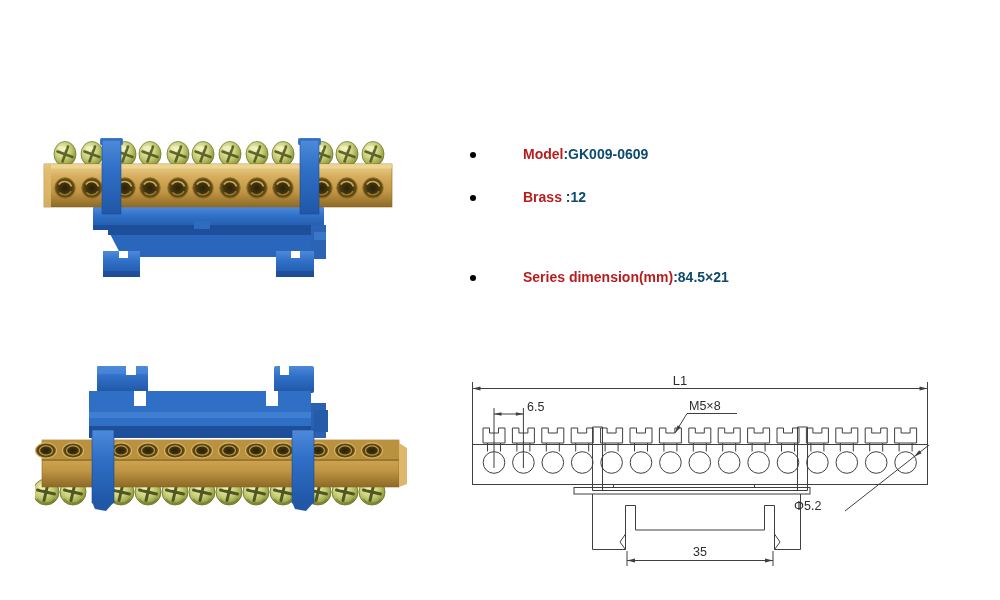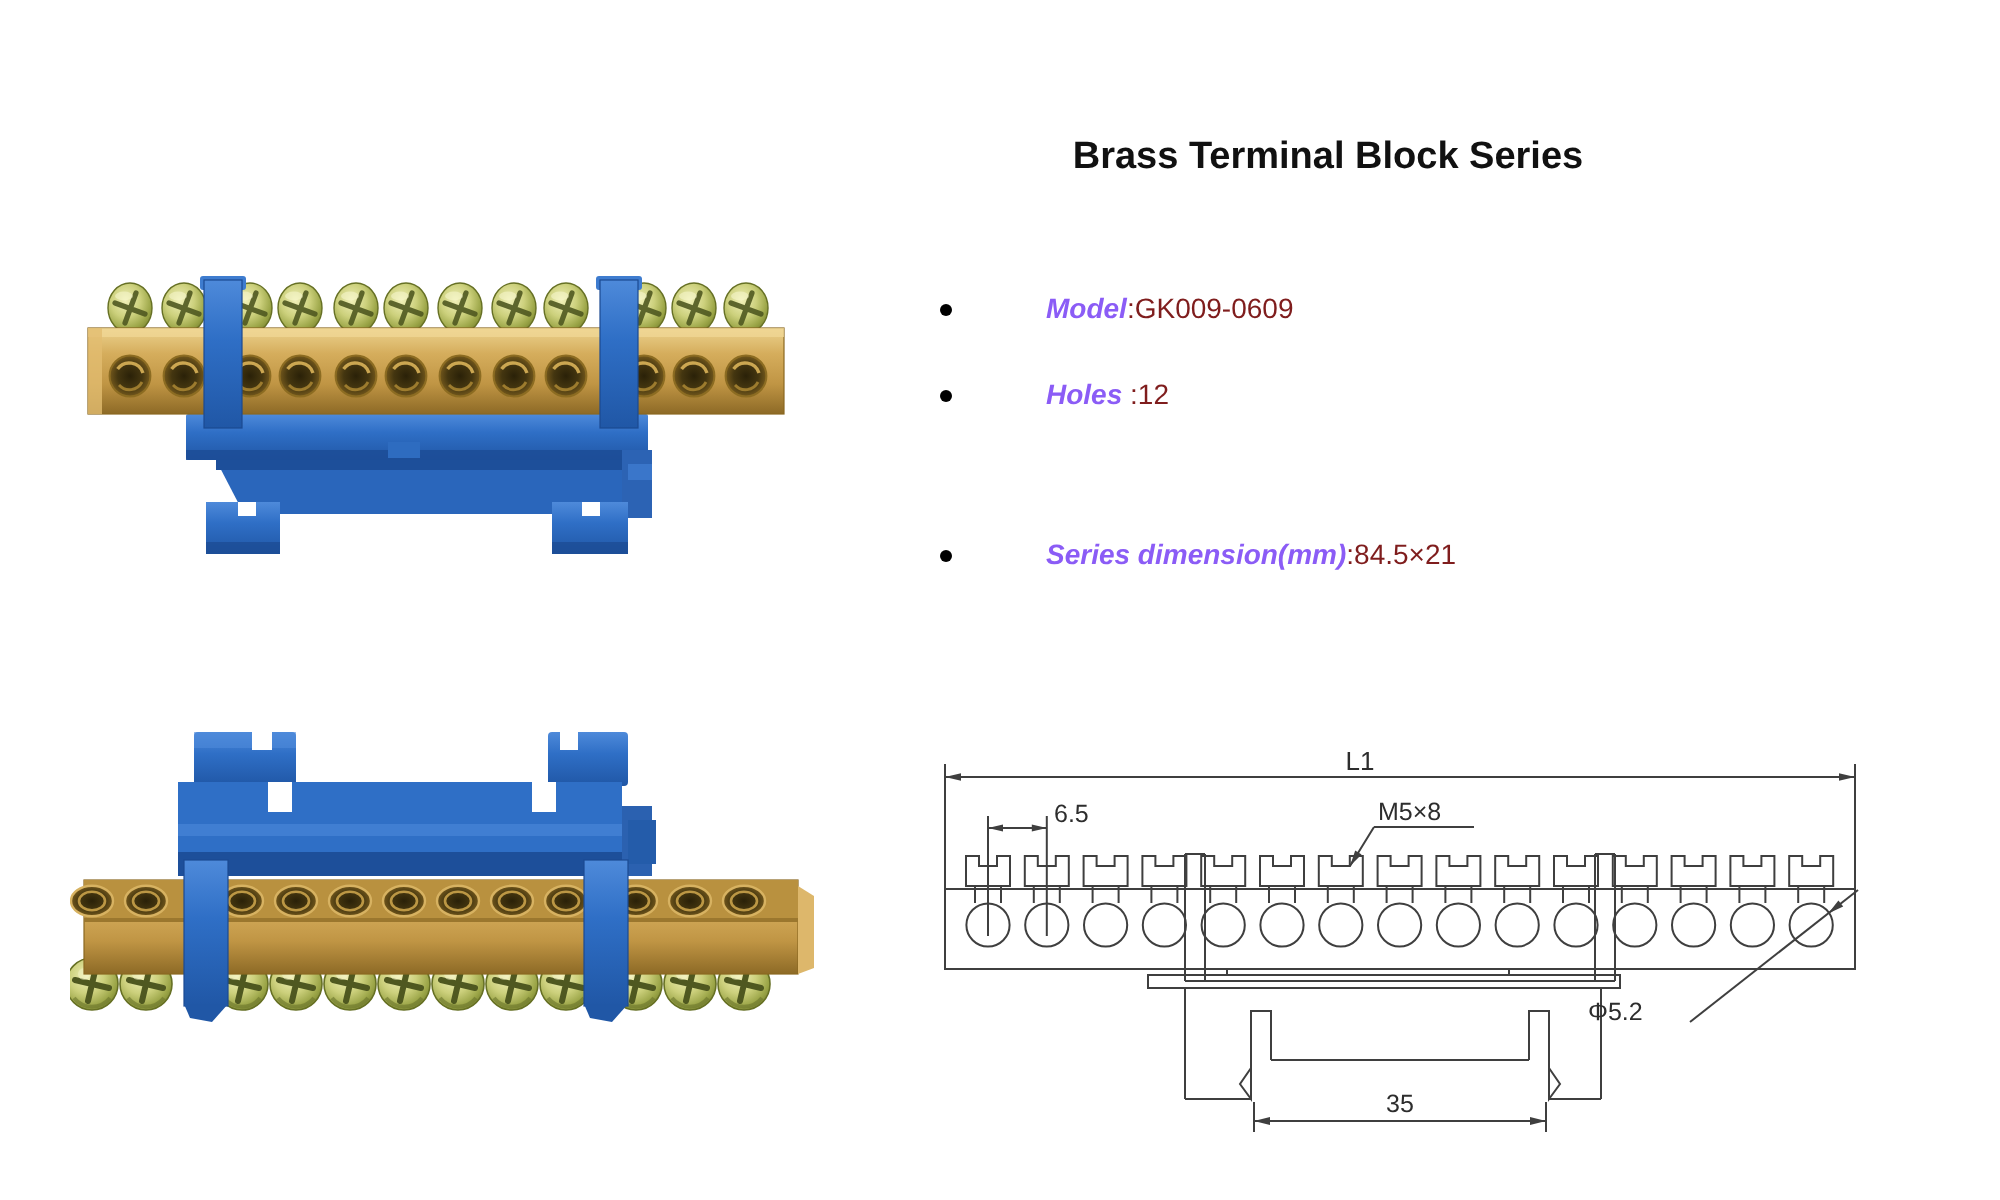--- a/index.html
+++ b/index.html
@@ -11,44 +11,43 @@
     font-family:"Liberation Sans",sans-serif;color:var(--text);}
   .stage{position:relative;width:1000px;height:600px;background:#fff;}
 
   .page-title{position:absolute;left:444px;top:68px;width:440px;
     text-align:center;font-size:19px;font-weight:700;color:#111;}
 
   .spec-row{position:absolute;left:455px;width:420px;height:20px;
     font-size:14px;line-height:17px;padding-left:68px;}
   .spec-bullet{position:absolute;left:15px;top:6px;width:6px;height:6px;
     border-radius:50%;background:#000;}
-  .sp-label{font-weight:700;color:#8b5cf6;font-style:italic;}
-  .sp-value{font-weight:400;color:#7f1d1d;}
+  .sp-label{font-weight:700;color:#b91c1c;}
+  .sp-value{font-weight:700;color:#0c4a6e;}
 
   .photo{position:absolute;}
   .drawing{position:absolute;left:450px;top:362px;}
 
   svg text{font-family:"Liberation Sans",sans-serif;fill:#2d2d2d;}
   .dline{stroke:var(--line);stroke-width:1;fill:none;}
   .dfill{fill:var(--line);stroke:none;}
 </style>
 </head>
 <body>
 
 <div class="stage">
 
-  <div class="page-title">Brass Terminal Block Series</div>
 
   <div class="spec-row" style="top:146px">
     <span class="spec-bullet"></span>
     <span class="sp-label">Model</span><span class="sp-value">:GK009-0609</span>
   </div>
   <div class="spec-row" style="top:189px">
     <span class="spec-bullet"></span>
-    <span class="sp-label">Holes</span><span class="sp-value"> :12</span>
+    <span class="sp-label">Brass</span><span class="sp-value"> :12</span>
   </div>
   <div class="spec-row" style="top:269px">
     <span class="spec-bullet"></span>
     <span class="sp-label">Series dimension(mm)</span><span class="sp-value">:84.5×21</span>
   </div>
 
   <svg width="0" height="0" style="position:absolute" aria-hidden="true">
     <defs>
       <linearGradient id="brassH" x1="0" y1="0" x2="0" y2="1">
         <stop offset="0" stop-color="#ecd28e"></stop>

